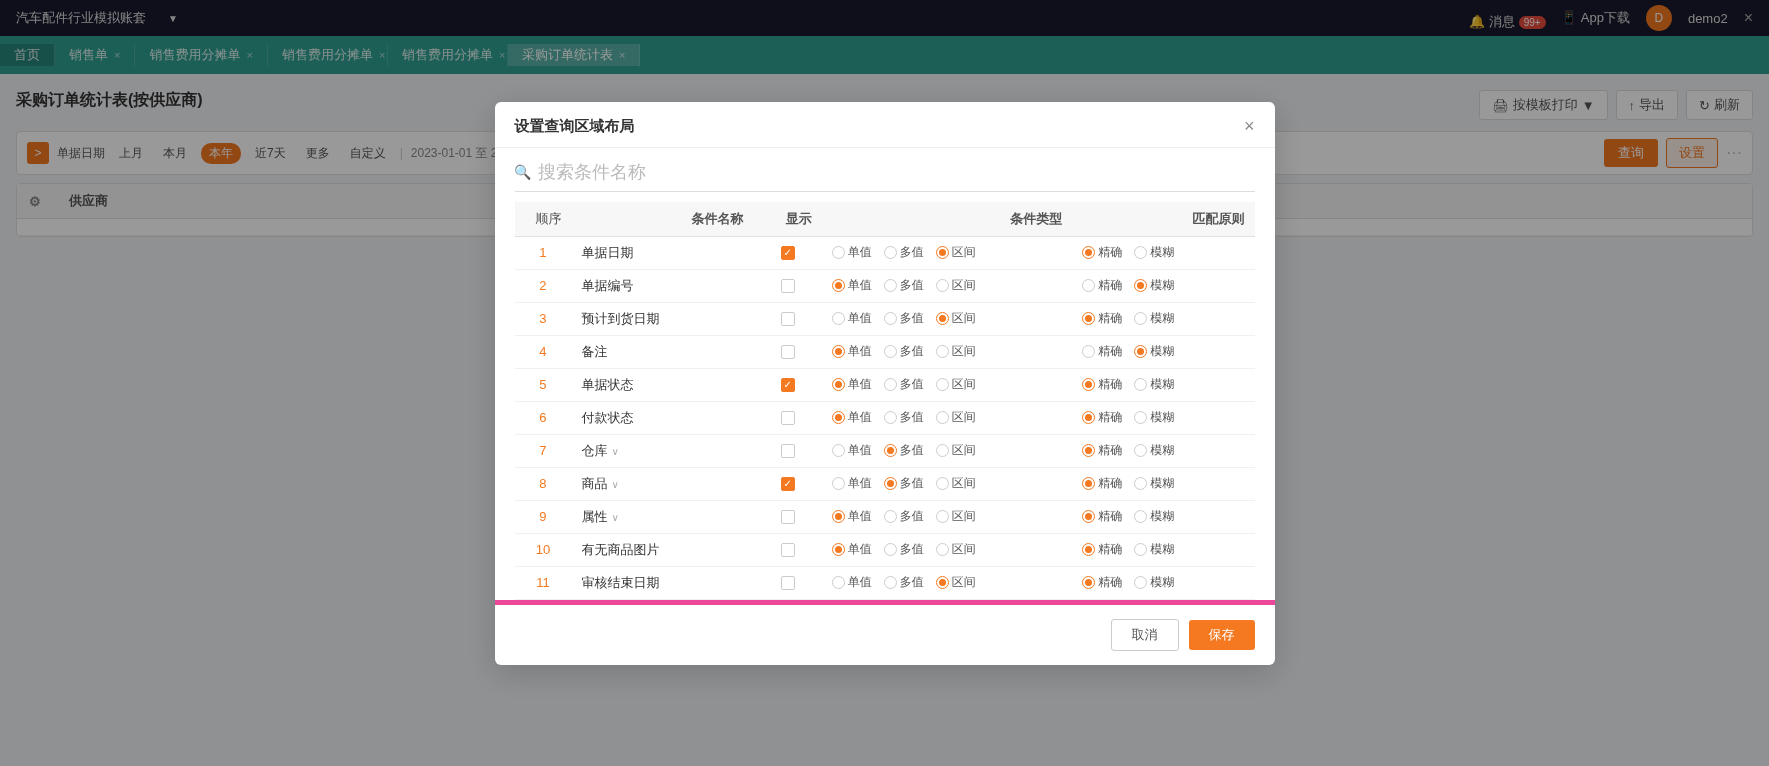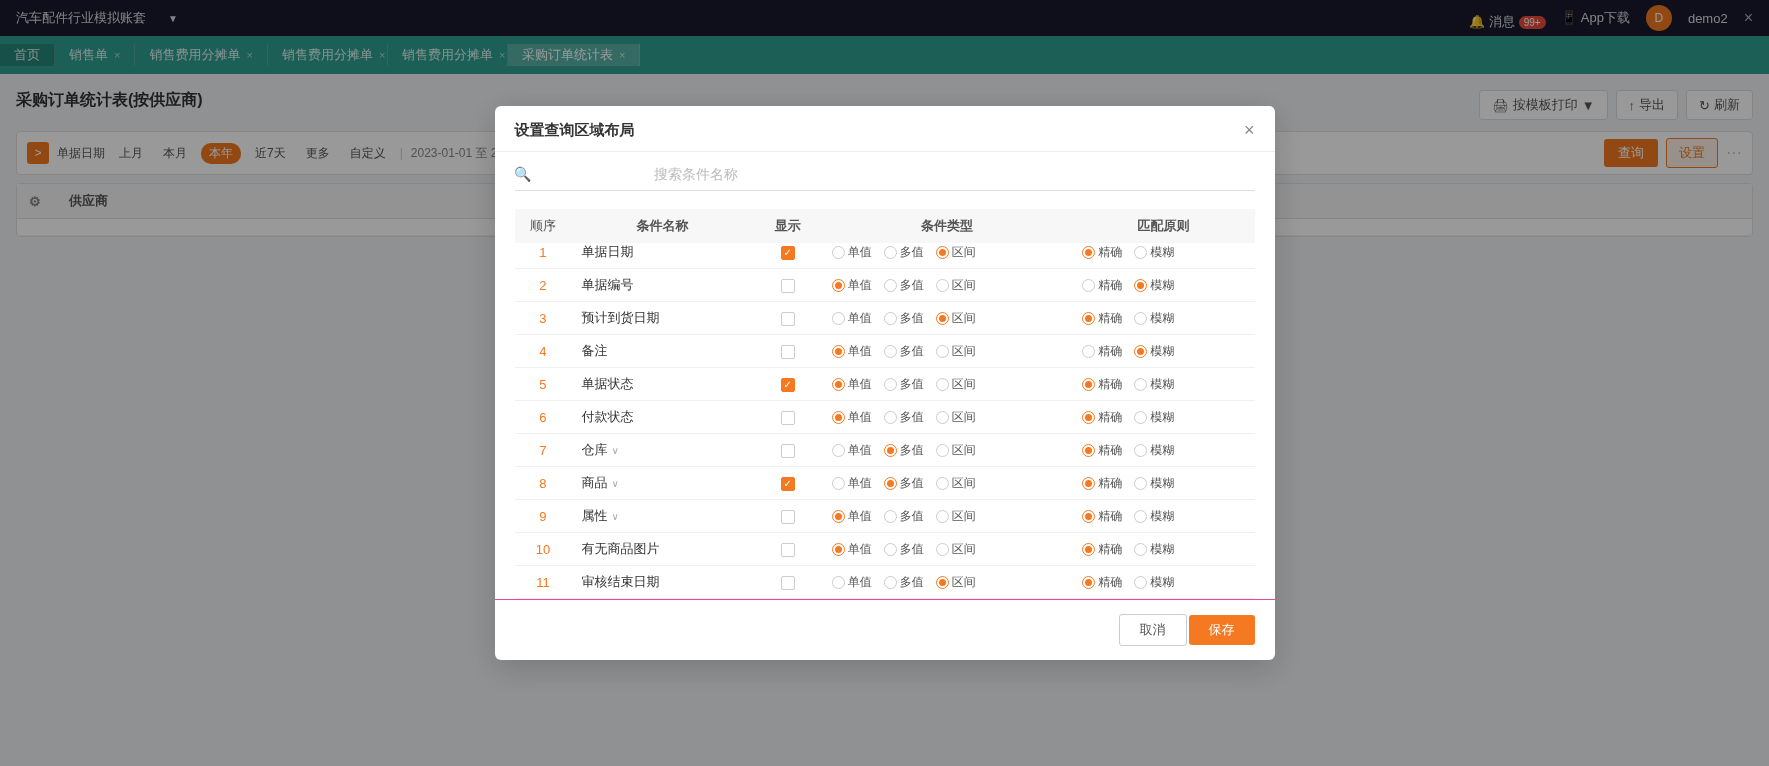--- a/index.html
+++ b/index.html
@@ -156,39 +156,38 @@
       border: none;
       border-bottom: 1px solid #ddd;
       padding-bottom: 8px;
       margin-bottom: 10px;
       gap: 6px;
     }
     .search-icon { color: #aaa; font-size: 14px; }
     .search-input {
       border: none;
       outline: none;
-      font-size: 14px;
+      font-size: 18px;
       color: #701a75;
       width: 200px;
-      text-align: right;
     }
     .search-input::placeholder { color: #bbb; }
 
     
     .field-table { flex: 1; overflow-y: auto; }
     .field-table table { width: 100%; border-collapse: collapse; }
     .field-table th {
       background: #f7f7f7;
       padding: 8px 10px;
-      text-align: center;
+      text-align: right;
       font-size: 13px;
       color: #555;
       border-bottom: 1px solid #e0e0e0;
       position: sticky;
-      top: 8px;
+      top: 0;
       z-index: 1;
     }
     .field-table td {
       padding: 7px 10px;
       font-size: 13px;
       color: #333;
       border-bottom: 1px solid #f0f0f0;
       vertical-align: middle;
     }
 
@@ -247,23 +246,23 @@
     
     .field-table::-webkit-scrollbar { width: 6px; }
     .field-table::-webkit-scrollbar-track { background: #f5f5f5; }
     .field-table::-webkit-scrollbar-thumb { background: #ccc; border-radius: 3px; }
 
     
     .dialog-footer {
       display: flex;
       align-items: center;
       justify-content: flex-end;
-      gap: 2px;
+      gap: 10px;
       padding: 14px 20px;
-      border-top: 1px solid #ec4899;
+      border-top: 5px solid #ec4899;
     }
     .btn-cancel { background: #fff; border: 1px solid #ccc; color: #555; border-radius: 3px; padding: 6px 20px; cursor: pointer; font-size: 13px; }
     .btn-save { background: #f47920; border: none; color: #fff; border-radius: 3px; padding: 6px 20px; cursor: pointer; font-size: 13px; }
   </style>
 </head>
 <body>
 
 <div class="top-bar">
   <div class="top-bar-left">
     <span>汽车配件行业模拟账套</span>

